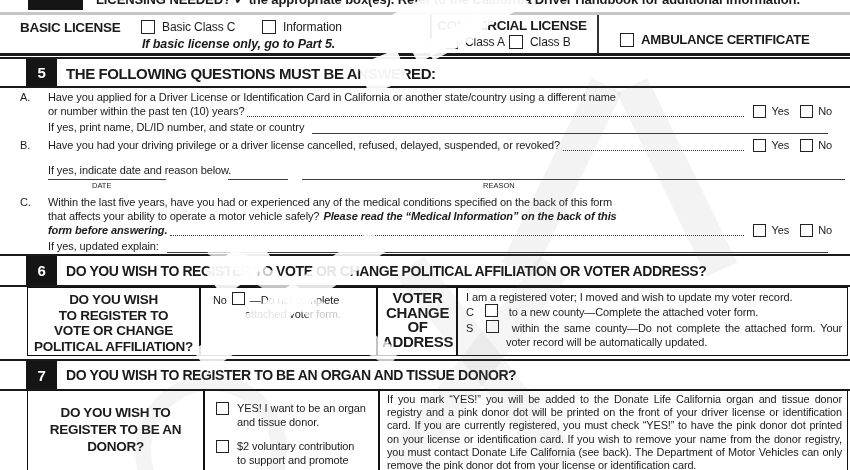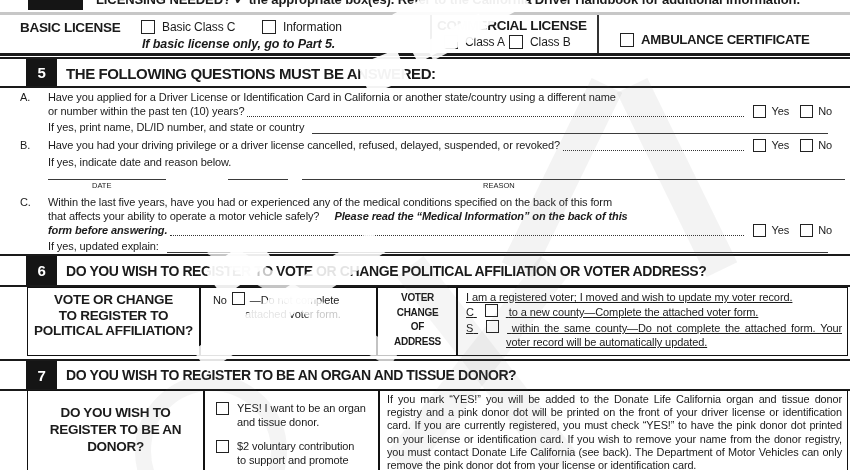--- a/index.html
+++ b/index.html
@@ -119,38 +119,38 @@
     <span class="qletter">B.</span>
     <span class="qtext">Have you had your driving privilege or a driver license cancelled, refused, delayed, suspended, or revoked?</span>
     <span class="dots"></span>
     <span class="yn">
       <span class="cb"></span>
       <span>Yes</span>
       <span class="cb"></span>
       <span>No</span>
     </span>
   </div>
-  <div class="qrow" style="top:156px;">
+  <div class="qrow" style="top:164px;">
     <span class="qletter"></span>
     <span class="qtext">If yes, indicate date and reason below.</span>
   </div>
   <div class="fline" style="left:48px;top:178px;width:118px;"></div>
   <div class="flabel" style="left:92px;top:181px;">DATE</div>
   <div class="fline" style="left:228px;top:178px;width:60px;"></div>
   <div class="fline" style="left:302px;top:178px;width:543px;"></div>
   <div class="flabel" style="left:483px;top:181px;">REASON</div>
 
   <div class="qrow" style="top:196px;">
     <span class="qletter">C.</span>
     <span class="qtext">Within the last five years, have you had or experienced any of the medical conditions specified on the back of this form</span>
   </div>
   <div class="qrow" style="top:210px;">
     <span class="qletter"></span>
     <span class="qtext">that affects your ability to operate a motor vehicle safely?</span>
-    <span class="qtext bi" style="margin-left:15px;">Please read the “Medical Information” on the back of this</span>
+    <span class="qtext bi" style="margin-left:4px;">Please read the “Medical Information” on the back of this</span>
   </div>
   <div class="qrow" style="top:224px;">
     <span class="qletter"></span>
     <span class="qtext bi">form before answering.</span>
     <span class="dots"></span>
     <span class="yn">
       <span class="cb"></span>
       <span>Yes</span>
       <span class="cb"></span>
       <span>No</span>
@@ -166,41 +166,42 @@
     <div class="numbox" style="left:26px;top:0;width:31px;height:29px;">6</div>
     <div class="title" style="font-size:14px;">DO YOU WISH TO REGISTER TO VOTE OR CHANGE POLITICAL AFFILIATION OR VOTER ADDRESS?</div>
   </div>
 
   <div class="tbl" style="top:287px;height:69px;">
     <div class="vdiv" style="left:171px;width:1.6px;"></div>
     <div class="vdiv" style="left:348px;width:2.4px;"></div>
     <div class="vdiv" style="left:428px;width:2.4px;"></div>
 
     <div class="cell askcell center" style="left:0;top:4px;width:171px;">
+      <div>DO YOU WISH</div>
+      <div>TO REGISTER TO</div>
       <div>VOTE OR CHANGE</div>
-      <div>TO REGISTER TO</div>
       <div>POLITICAL AFFILIATION?</div>
     </div>
 
     <div class="cell small" style="left:185px;top:4px;width:152px;">
       <div class="vopt">
         <span>No</span>
         <span class="cb" style="margin:0 2px;"></span>
         <span>—Do not complete attached voter form.</span>
       </div>
     </div>
 
-    <div class="cell center" style="left:351px;top:3px;width:77px;font-weight:bold;font-size:10px;line-height:14.5px;letter-spacing:-0.3px;">
+    <div class="cell center" style="left:351px;top:3px;width:77px;font-weight:bold;font-size:15px;line-height:14.5px;letter-spacing:-0.3px;">
       <div>VOTER</div>
       <div>CHANGE</div>
       <div>OF</div>
       <div>ADDRESS</div>
     </div>
 
-    <div class="cell small" style="left:438px;top:2px;width:376px;text-decoration:underline;">
+    <div class="cell small" style="left:438px;top:2px;width:376px;">
       <div>I am a registered voter; I moved and wish to update my voter record.</div>
       <div class="ropt">
         <span>C</span>
         <span class="cb" style="margin:0 8px;"></span>
         <span>to a new county—Complete the attached voter form.</span>
       </div>
       <div class="ropt just">
         <span>S</span>
         <span class="cb" style="margin:0 8px;"></span>
         <span>within the same county—Do not complete the attached form. Your voter record will be automatically updated.</span>

